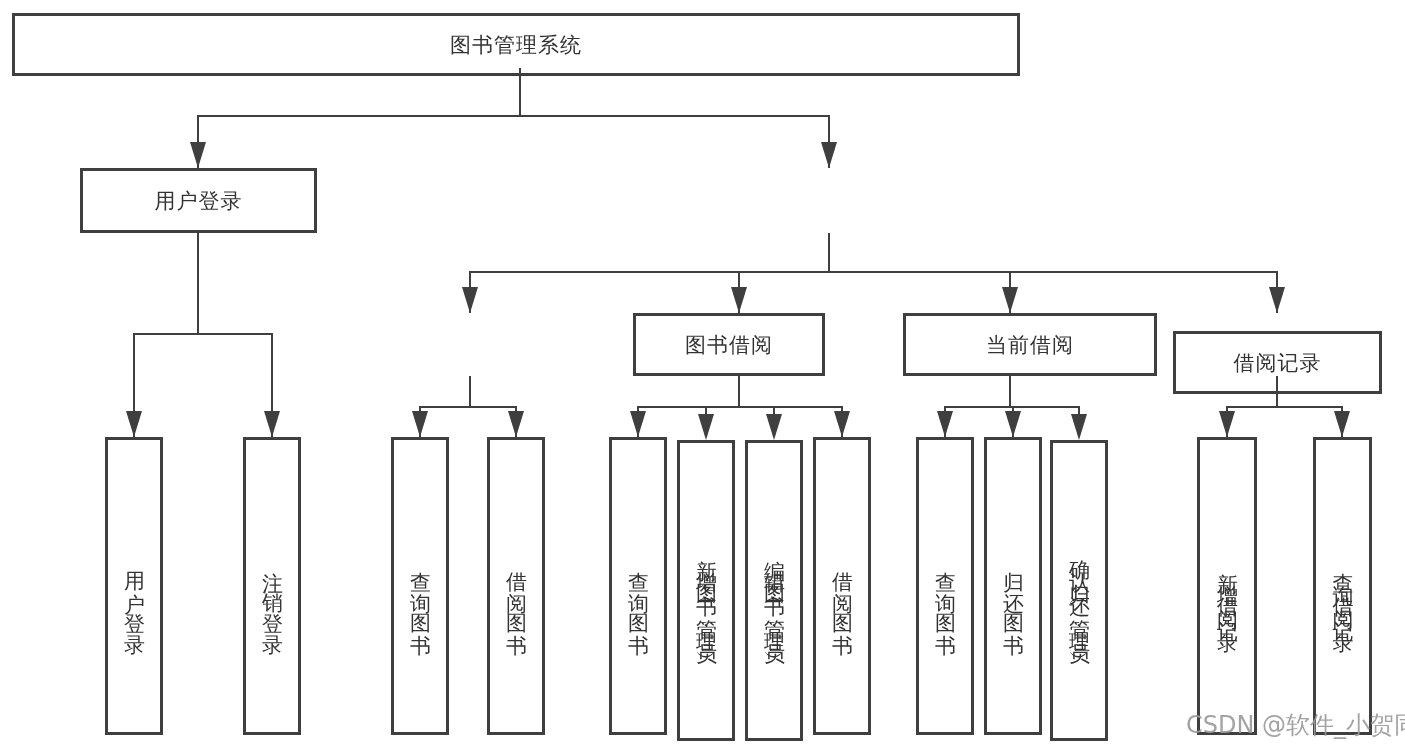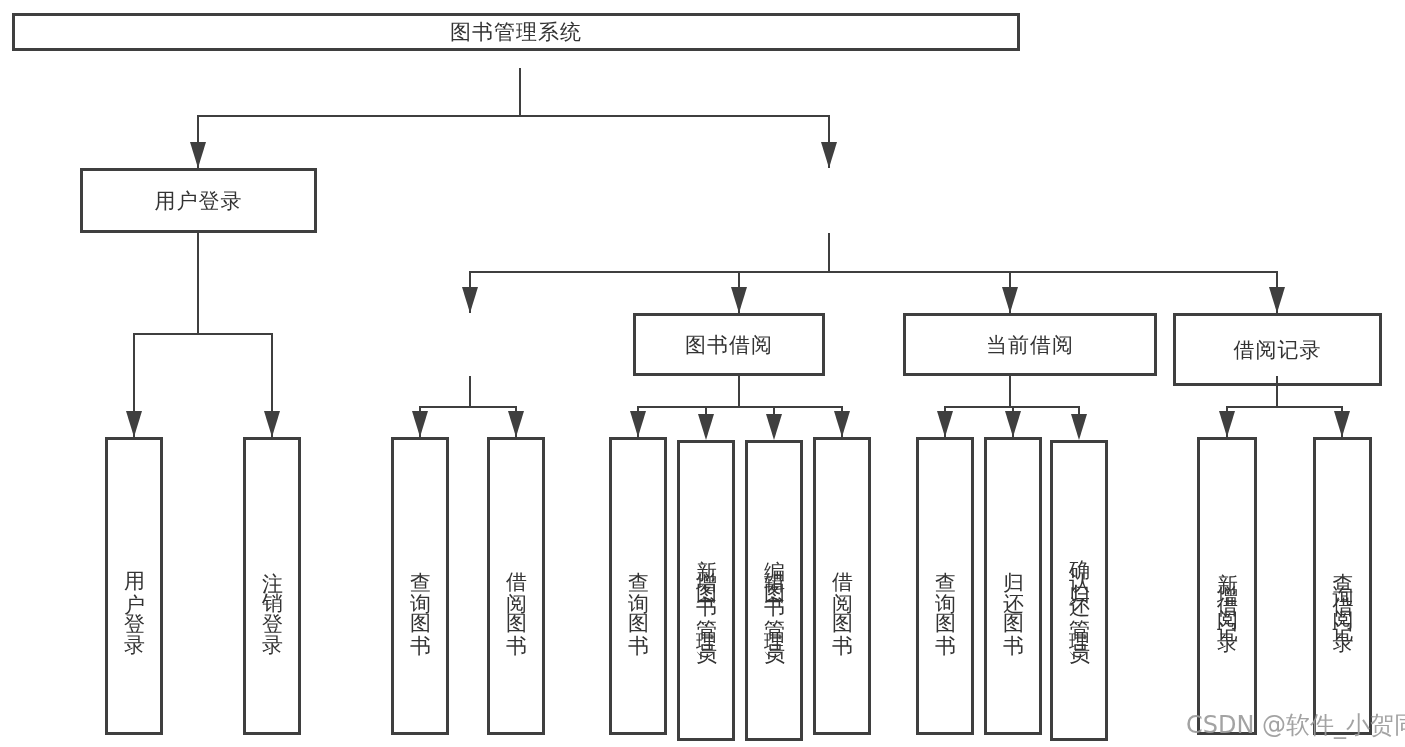--- a/index.html
+++ b/index.html
@@ -35,21 +35,21 @@
     position:absolute; left:1186px; top:709px;
     font-size:24px; color:rgba(155,155,155,0.92);
     white-space:nowrap; z-index:10;
   }
 </style>
 </head>
 <body>
 
 <div class="canvas">
 
-  <div class="box lvl1" style="left:12px;top:13px;width:1008px;height:38px">
+  <div class="box lvl1" style="left:12px;top:13px;width:1008px;height:63px">
     <span class="hlabel">图书管理系统</span>
   </div>
 
   <div class="vline" style="left:519px;top:68px;height:49px"></div>
   <div class="hline" style="left:197px;top:115px;width:633px"></div>
   <div class="vline" style="left:197px;top:115px;height:53px"></div>
   <div class="arrow" style="left:190px;top:142px"></div>
   <div class="vline" style="left:828px;top:115px;height:53px"></div>
   <div class="arrow" style="left:821px;top:142px"></div>
 
@@ -74,21 +74,21 @@
   <div class="arrow" style="left:1002px;top:287px"></div>
   <div class="vline" style="left:1276px;top:271px;height:42px"></div>
   <div class="arrow" style="left:1269px;top:287px"></div>
 
   <div class="box" style="left:633px;top:313px;width:192px;height:63px">
     <span class="hlabel">图书借阅</span>
   </div>
   <div class="box" style="left:903px;top:313px;width:254px;height:63px">
     <span class="hlabel">当前借阅</span>
   </div>
-  <div class="box" style="left:1173px;top:313px;width:209px;height:73px">
+  <div class="box" style="left:1173px;top:331px;width:209px;height:63px">
     <span class="hlabel">借阅记录</span>
   </div>
 
   <div class="vline" style="left:469px;top:376px;height:32px"></div>
   <div class="hline" style="left:420px;top:406px;width:96px"></div>
   <div class="vline" style="left:419px;top:406px;height:31px"></div>
   <div class="arrow" style="left:412px;top:411px"></div>
   <div class="vline" style="left:515px;top:406px;height:31px"></div>
   <div class="arrow" style="left:508px;top:411px"></div>
 

